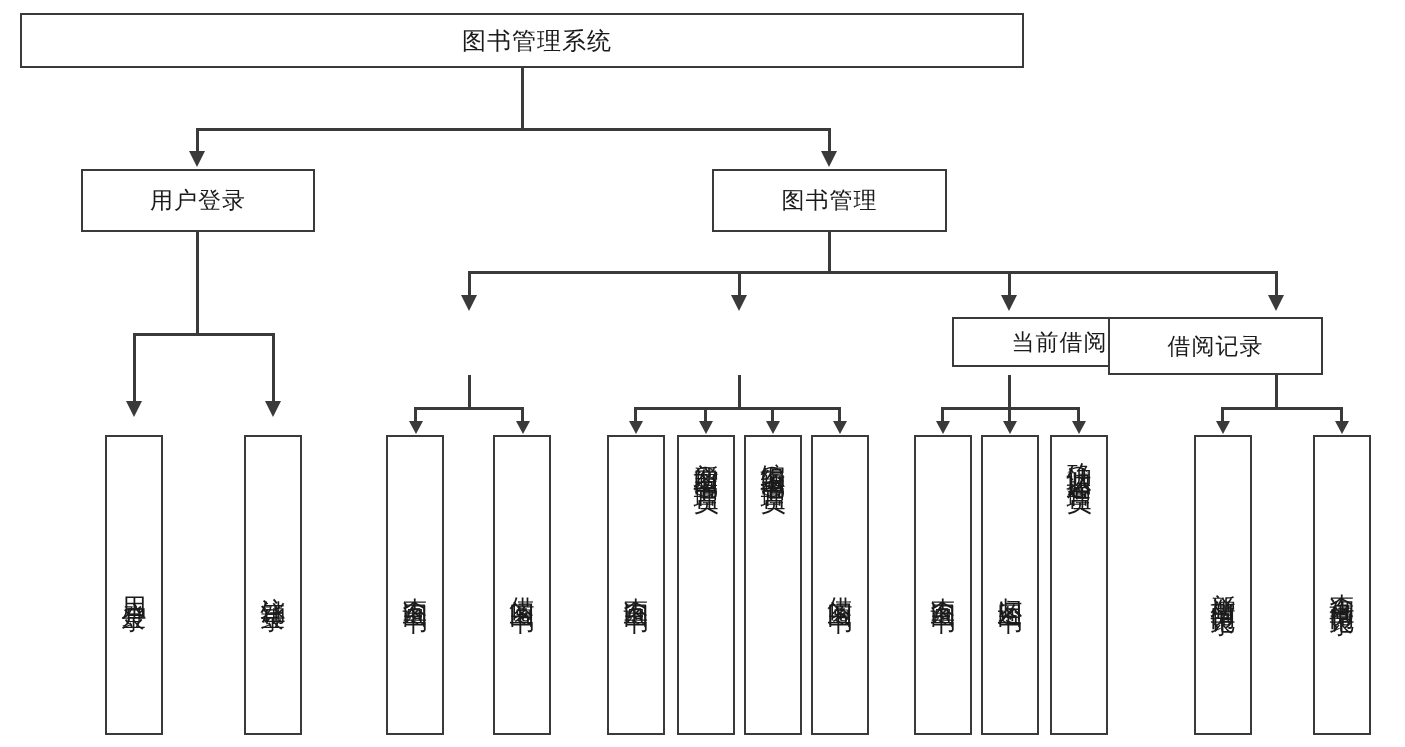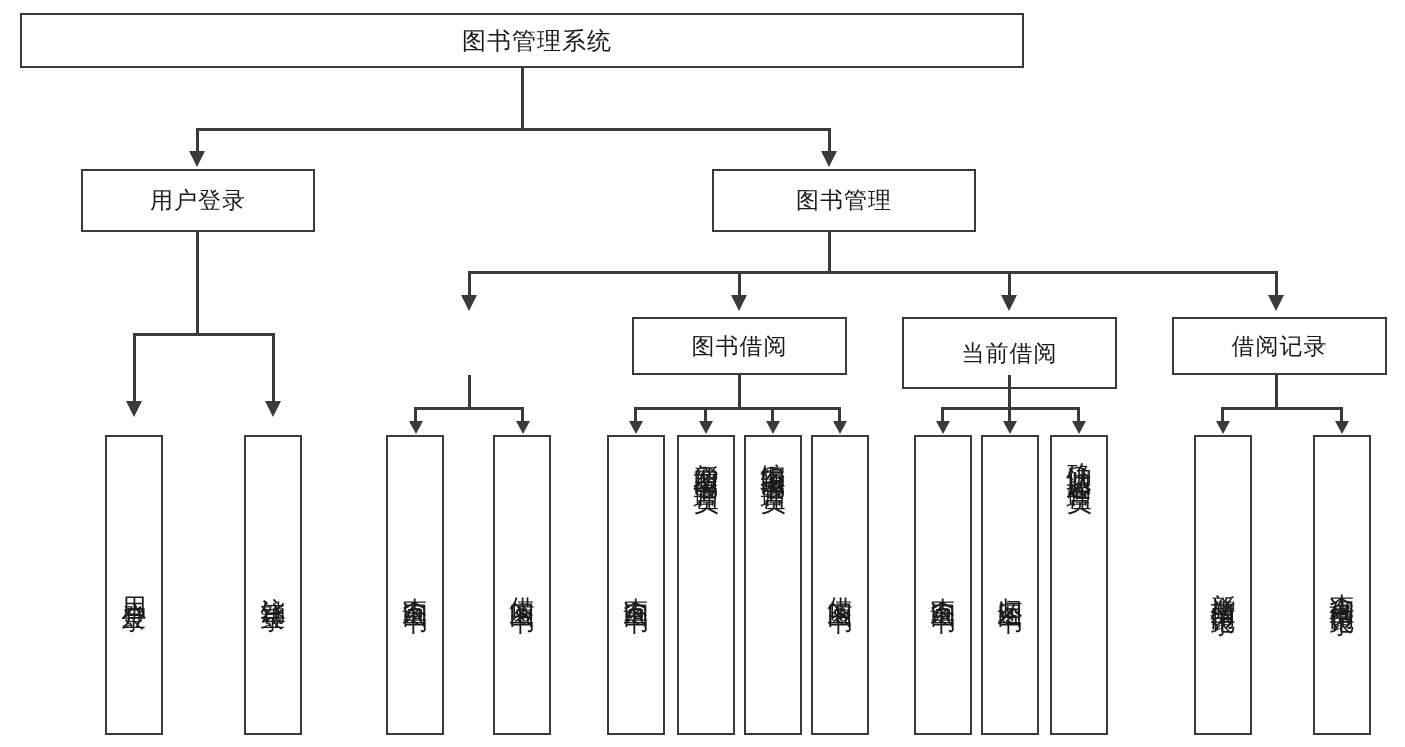--- a/index.html
+++ b/index.html
@@ -116,21 +116,21 @@
   <div class="conn vline" style="left:196px; top:128px; width:3px; height:25px;"></div>
   <div class="arrow" style="left:189px; top:151px;"></div>
 
   <div class="conn vline" style="left:828px; top:128px; width:3px; height:25px;"></div>
   <div class="arrow" style="left:821px; top:151px;"></div>
 
   <div class="node h" style="left:81px; top:169px; width:234px; height:63px;">
     <span class="label">用户登录</span>
   </div>
 
-  <div class="node h" style="left:712px; top:169px; width:264px; height:63px;">
+  <div class="node h" style="left:712px; top:169px; width:235px; height:63px;">
     <span class="label">图书管理</span>
   </div>
 
   <div class="conn vline" style="left:196px; top:232px; width:3px; height:103px;"></div>
   <div class="conn hline" style="left:133px; top:333px; width:142px; height:3px;"></div>
   <div class="conn vline" style="left:133px; top:333px; width:3px; height:70px;"></div>
   <div class="arrow" style="left:126px; top:401px;"></div>
   <div class="conn vline" style="left:272px; top:333px; width:3px; height:70px;"></div>
   <div class="arrow" style="left:265px; top:401px;"></div>
 
@@ -138,27 +138,24 @@
   <div class="conn hline" style="left:468px; top:271px; width:810px; height:3px;"></div>
   <div class="conn vline" style="left:468px; top:271px; width:3px; height:26px;"></div>
   <div class="arrow" style="left:461px; top:295px;"></div>
   <div class="conn vline" style="left:738px; top:271px; width:3px; height:26px;"></div>
   <div class="arrow" style="left:731px; top:295px;"></div>
   <div class="conn vline" style="left:1008px; top:271px; width:3px; height:26px;"></div>
   <div class="arrow" style="left:1001px; top:295px;"></div>
   <div class="conn vline" style="left:1275px; top:271px; width:3px; height:26px;"></div>
   <div class="arrow" style="left:1268px; top:295px;"></div>
 
-  <div class="node h" style="left:632px; top:317px; width:215px; height:58px;">
-    <span class="label">图书借阅</span>
-  </div>
-  <div class="node h" style="left:902px; top:317px; width:215px; height:72px;">
+  <div class="node h" style="left:952px; top:317px; width:215px; height:50px;">
     <span class="label">当前借阅</span>
   </div>
-  <div class="node h" style="left:1172px; top:317px; width:215px; height:58px;">
+  <div class="node h" style="left:1108px; top:317px; width:215px; height:58px;">
     <span class="label">借阅记录</span>
   </div>
 
   <div class="conn vline" style="left:468px; top:375px; width:3px; height:34px;"></div>
   <div class="conn hline" style="left:414px; top:407px; width:110px; height:3px;"></div>
   <div class="conn vline" style="left:414px; top:407px; width:3px; height:16px;"></div>
   <div class="arrow small" style="left:409px; top:421px;"></div>
   <div class="conn vline" style="left:521px; top:407px; width:3px; height:16px;"></div>
   <div class="arrow small" style="left:516px; top:421px;"></div>
 

